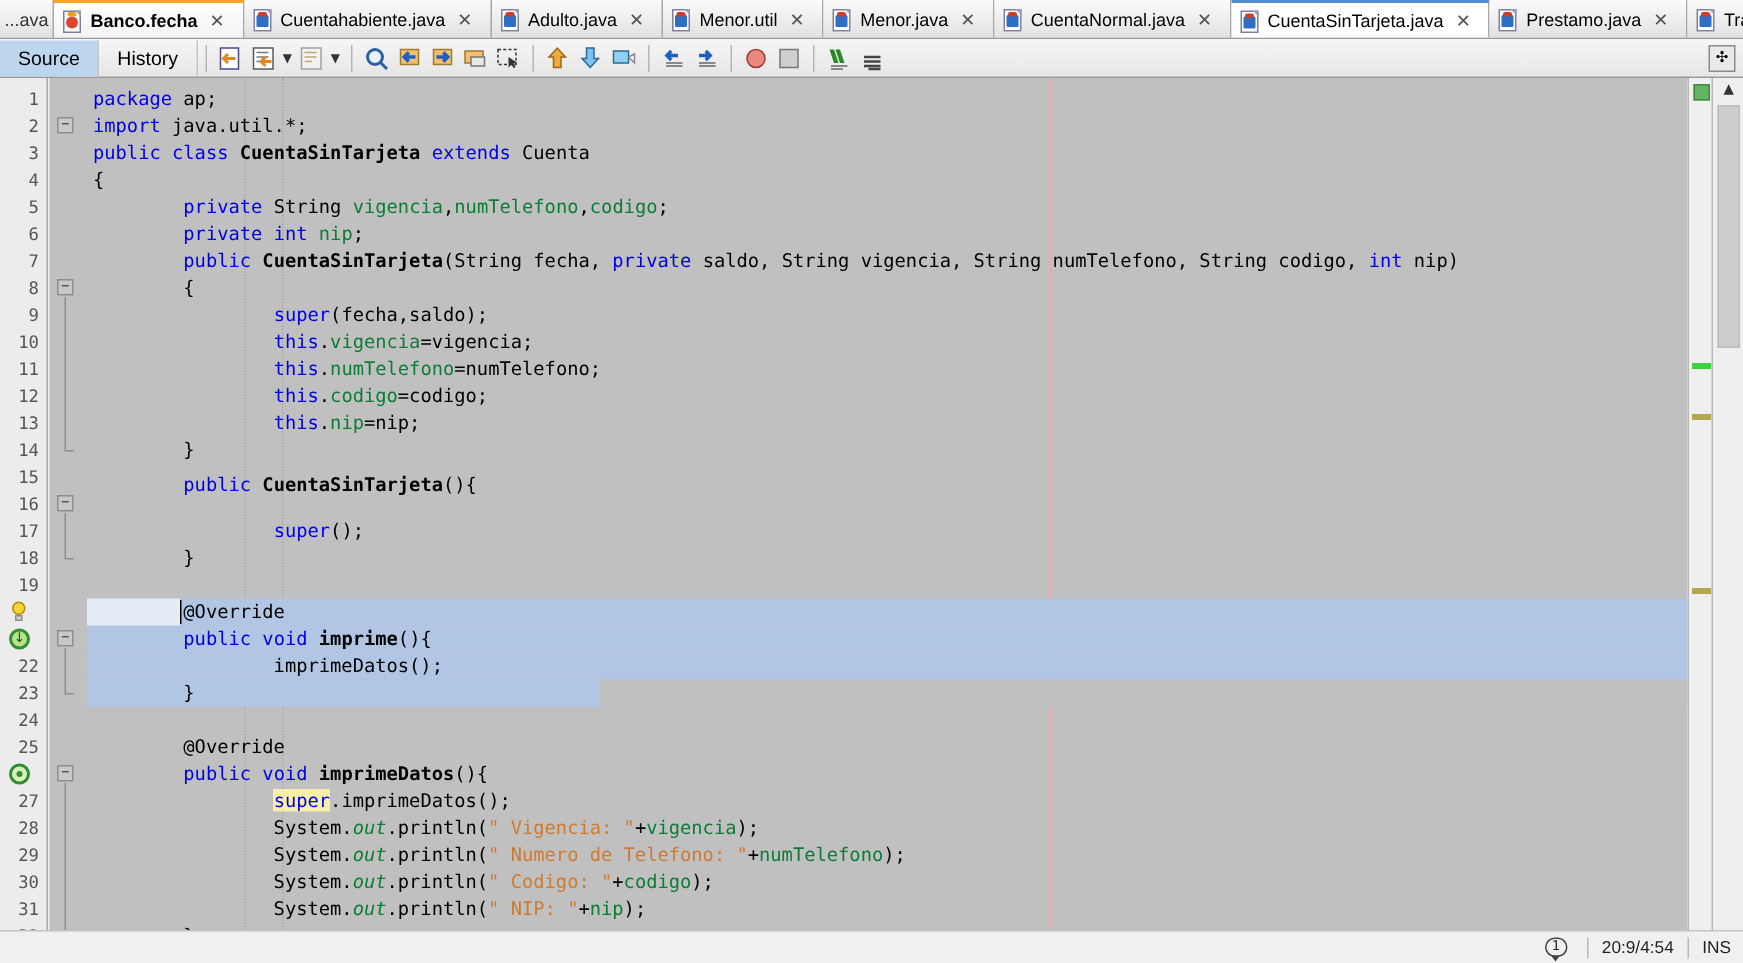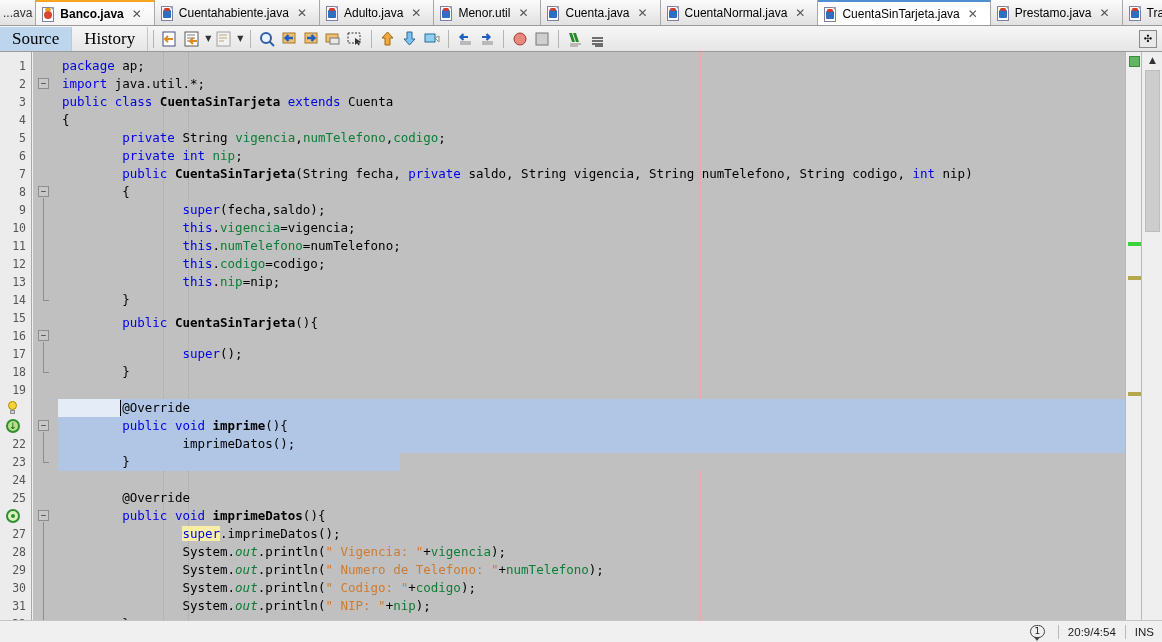--- a/index.html
+++ b/index.html
@@ -73,21 +73,21 @@
 
   
   .toolbar {
     position: absolute; left: 0; top: 26px; width: 1162px; height: 26px;
     background: linear-gradient(#f6f6f6, #e6e6e6);
     border-bottom: 1px solid #9a9a9a;
     display: flex; align-items: center;
   }
   .srcbtn {
     height: 24px; padding: 0 12px; display: flex; align-items: center;
-    font-size: 17px; border-right: 1px solid #c6c6c6; font-family: Liberation Serif, serif;
+    font-size: 13px; border-right: 1px solid #c6c6c6;
   }
   .srcbtn.on { background: #bdd6ee; }
   .tbsep { width: 1px; height: 18px; background: #b5b5b5; margin: 0 5px; }
   .tbi {
     width: 22px; height: 22px; position: relative; flex: none;
     display: flex; align-items: center; justify-content: center;
   }
   .arrowtri { font-size: 8px; color: #333; width: 10px; text-align: center;
     font-family: "DejaVu Sans", sans-serif; }
   .tbmax {
@@ -222,21 +222,21 @@
 
   <div class="tabbar" id="tabbar">
       <div class="tab truncated">
         <span class="tabtext">...ava</span>
       </div>
       <div class="tab active-main">
         <span class="ficon main">
           <span class="pg"></span>
           <span class="cup"></span>
         </span>
-        <span class="tabtext">Banco.java</span>
+        <span class="tabtext">Banco.fecha</span>
         <span class="close">✕</span>
       </div>
       <div class="tab">
         <span class="ficon">
           <span class="pg"></span>
           <span class="cup"></span>
         </span>
         <span class="tabtext">Cuentahabiente.java</span>
         <span class="close">✕</span>
       </div>
@@ -254,21 +254,21 @@
           <span class="cup"></span>
         </span>
         <span class="tabtext">Menor.util</span>
         <span class="close">✕</span>
       </div>
       <div class="tab">
         <span class="ficon">
           <span class="pg"></span>
           <span class="cup"></span>
         </span>
-        <span class="tabtext">Cuenta.java</span>
+        <span class="tabtext">Menor.java</span>
         <span class="close">✕</span>
       </div>
       <div class="tab">
         <span class="ficon">
           <span class="pg"></span>
           <span class="cup"></span>
         </span>
         <span class="tabtext">CuentaNormal.java</span>
         <span class="close">✕</span>
       </div>

